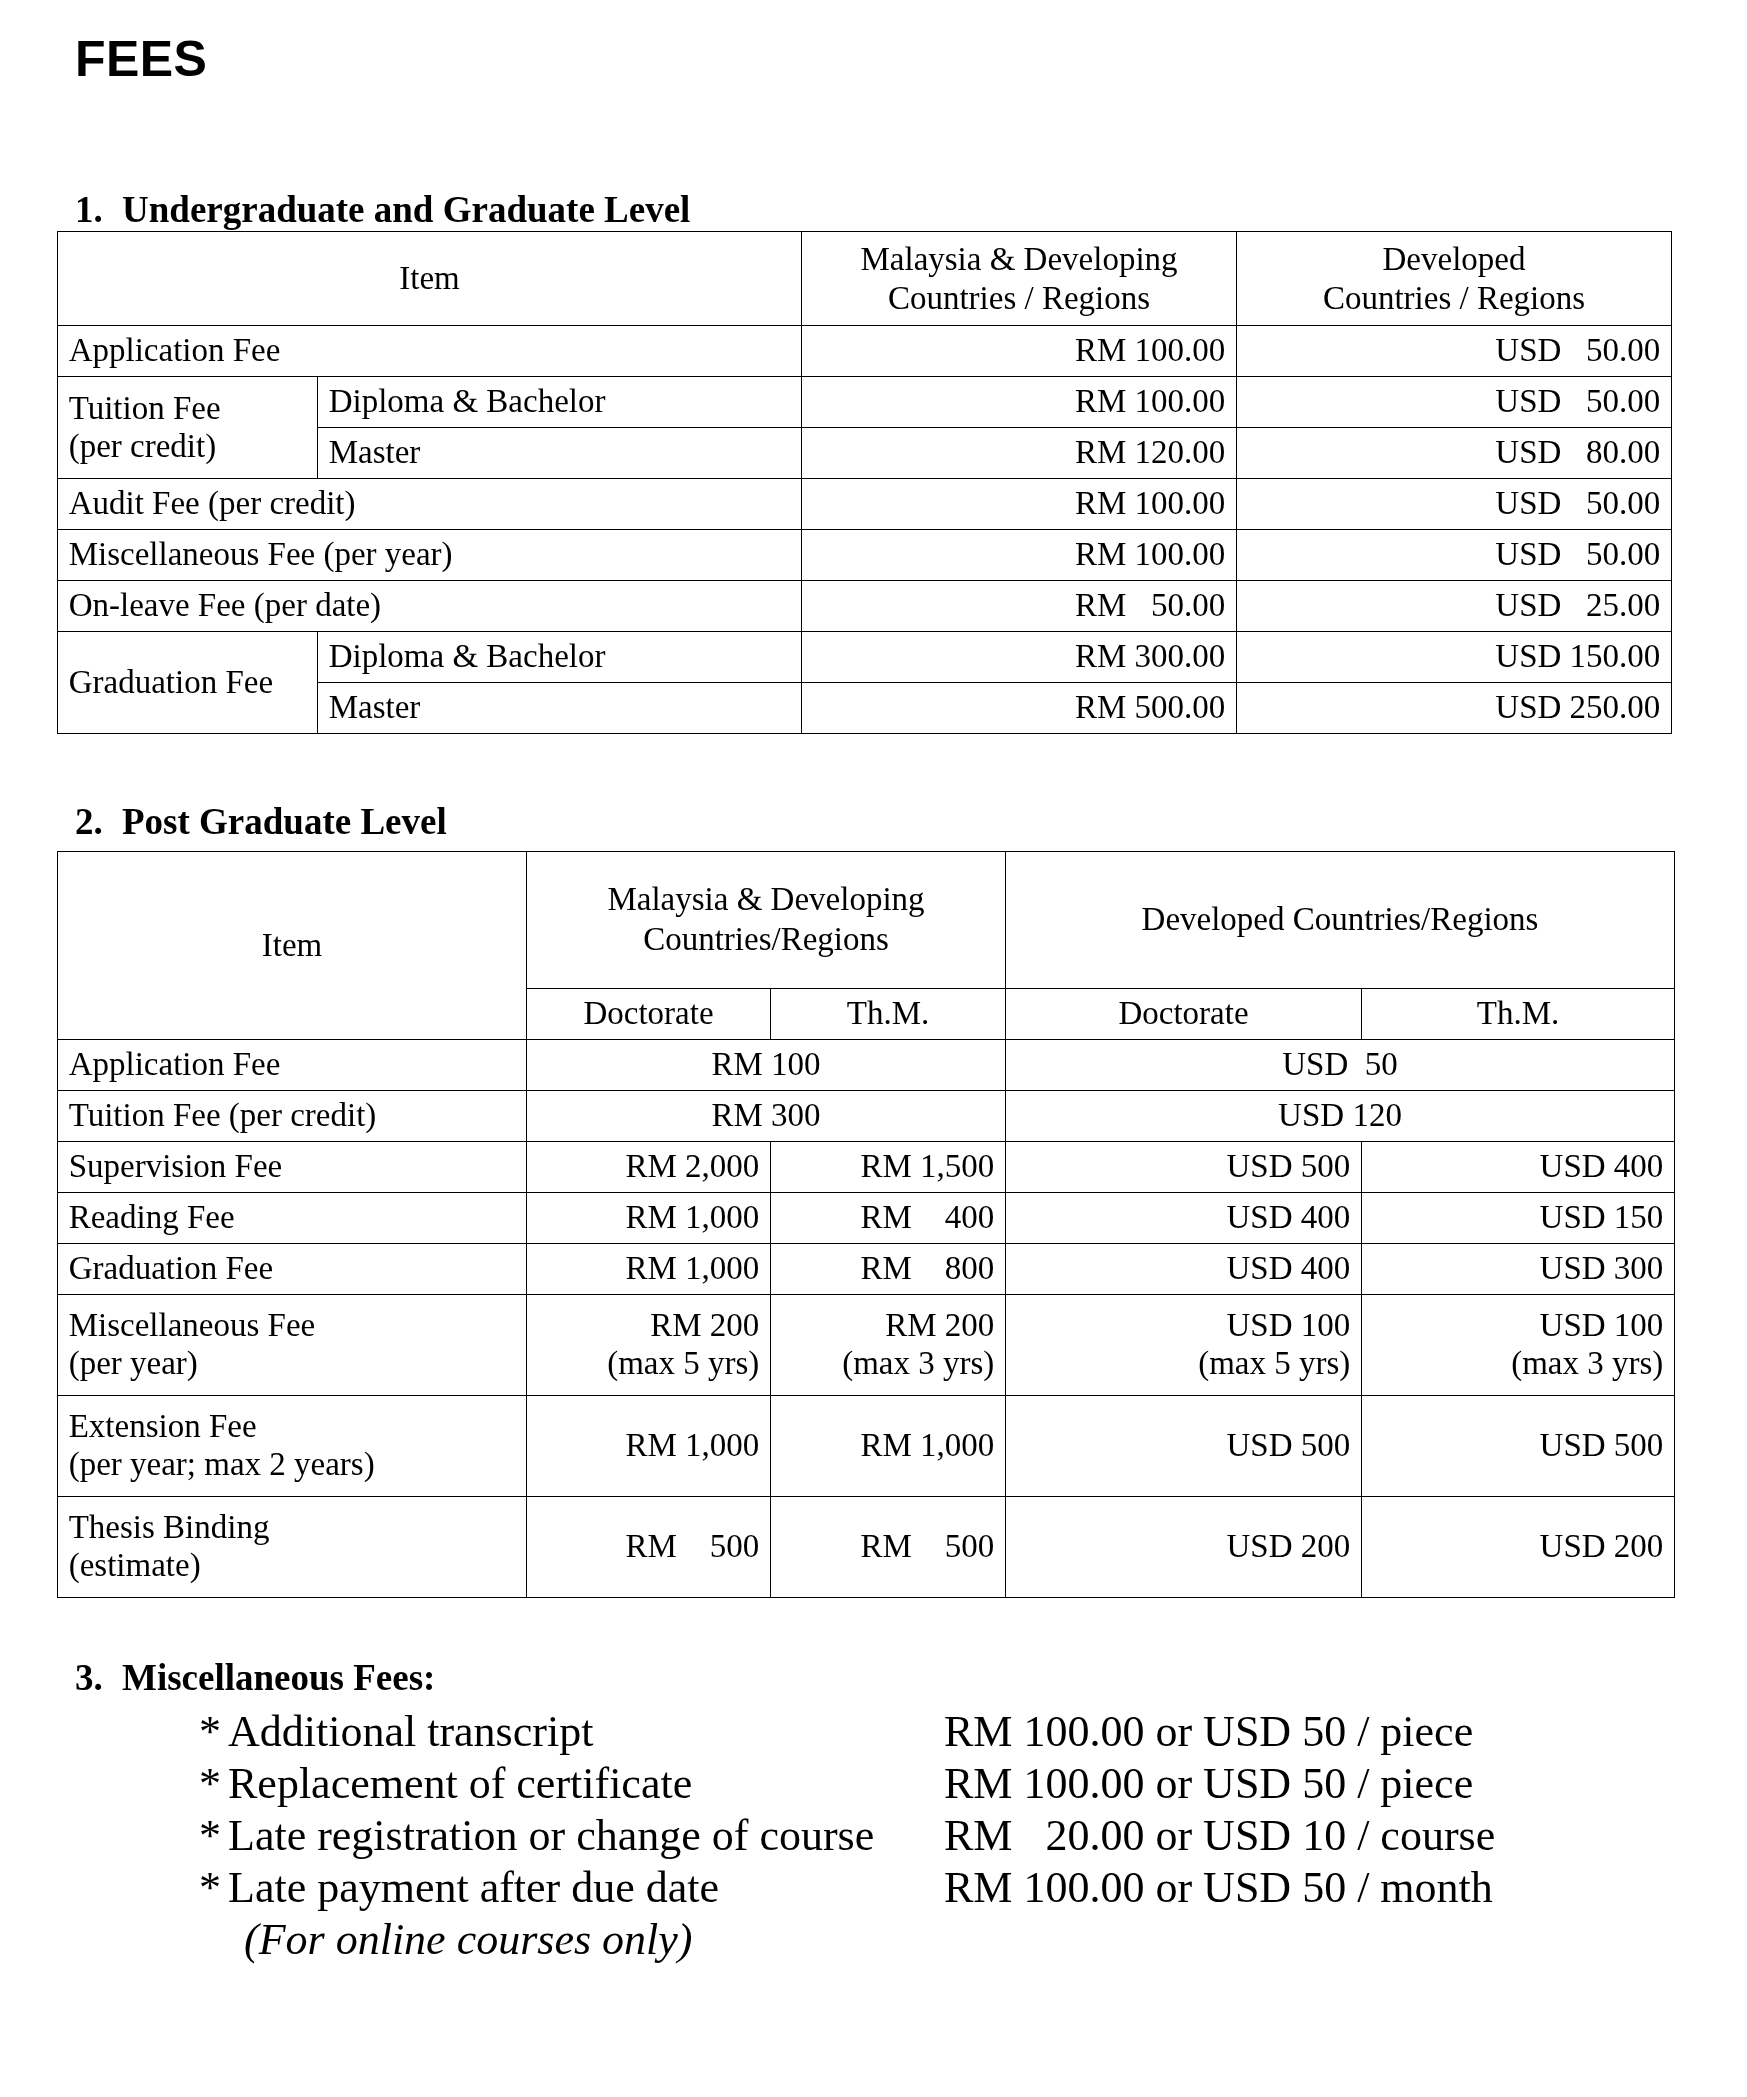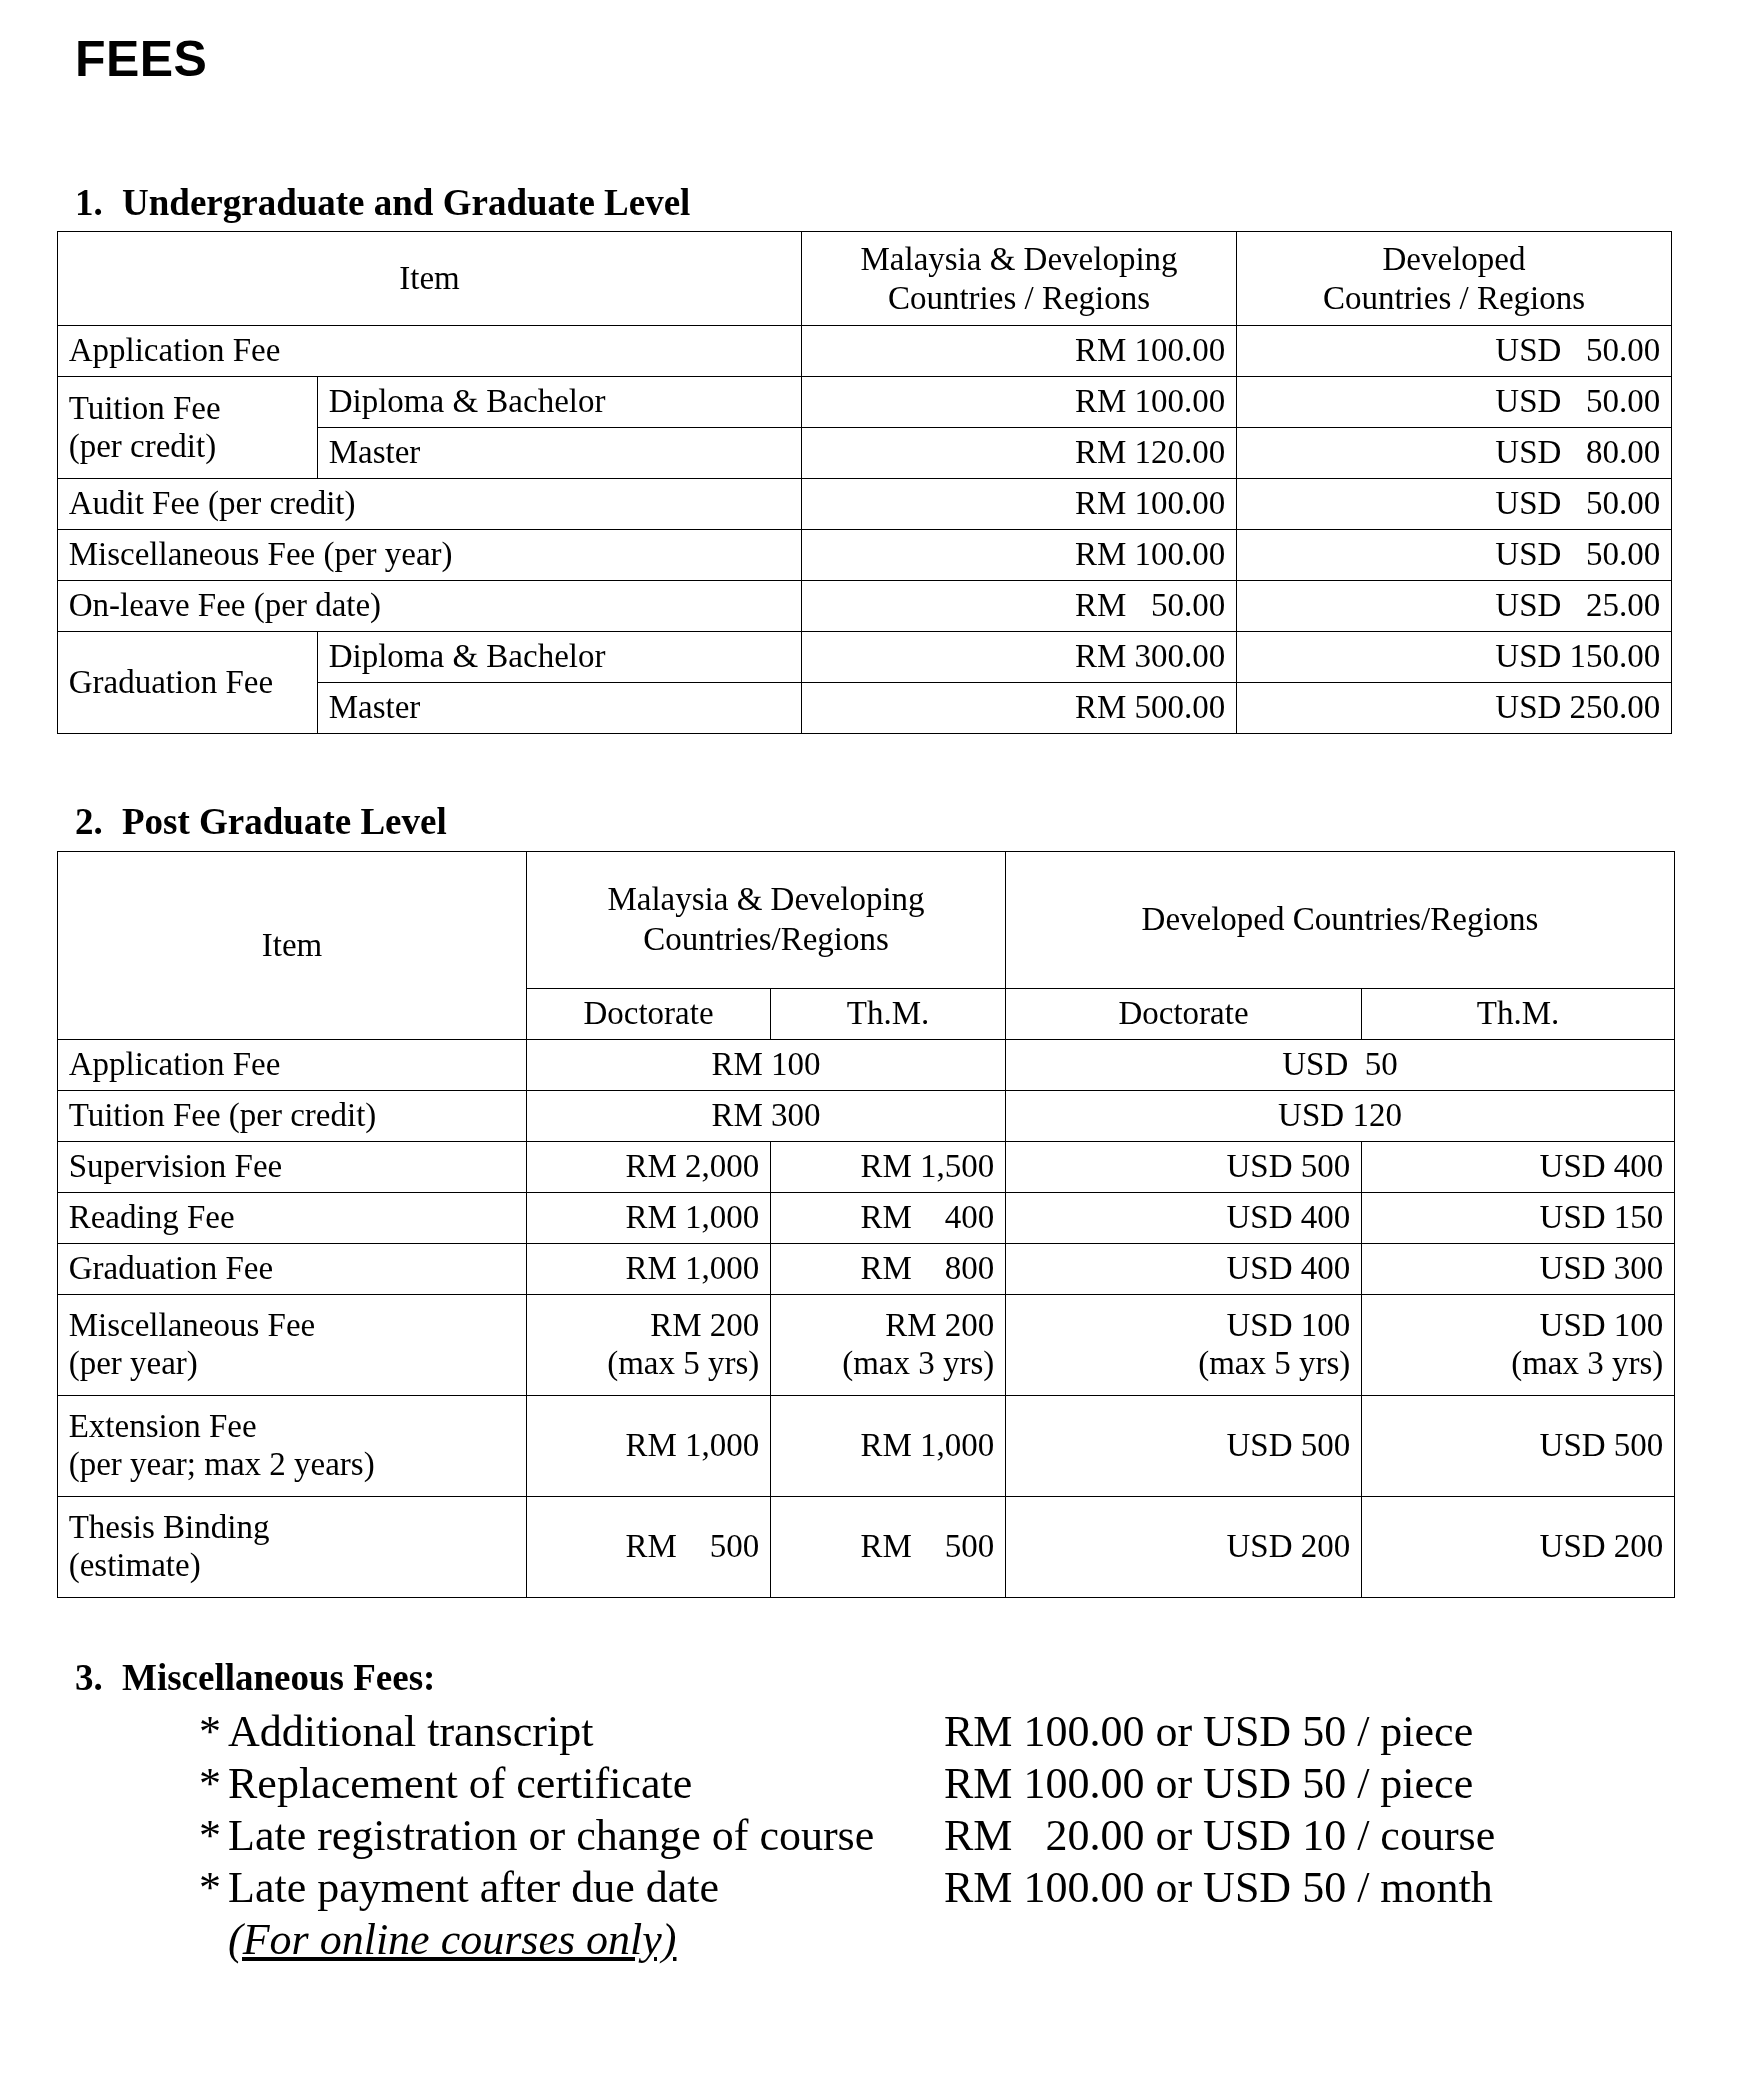--- a/index.html
+++ b/index.html
@@ -40,21 +40,21 @@
     position: absolute;
     font-weight: bold;
     font-size: 37px;
     line-height: 1;
     white-space: nowrap;
   }
   .section-heading .num {
     display: inline-block;
     width: 47px;
   }
-  #heading-1 { left: 75px; top: 184px; }
+  #heading-1 { left: 75px; top: 191px; }
   #heading-2 { left: 75px; top: 803px; }
   #heading-3 { left: 75px; top: 1659px; }
 
   
   table.fee-table {
     position: absolute;
     border-collapse: collapse;
     font-size: 33px;
     line-height: 1.14;
     table-layout: fixed;
@@ -112,23 +112,22 @@
   .misc-row .label {
     display: inline-block;
     width: 716px;
   }
   .misc-row .amount {
     display: inline-block;
     white-space: pre;
   }
   .misc-note {
     display: block;
-    margin-left: 29px;
+    margin-left: 45px;
     font-style: italic;
-    text-decoration: underline;
   }
 
   .nowrap-pre { white-space: pre; }
 </style>
 </head>
 <body>
 
 <div class="page">
 
   <div class="doc-title">FEES</div>

